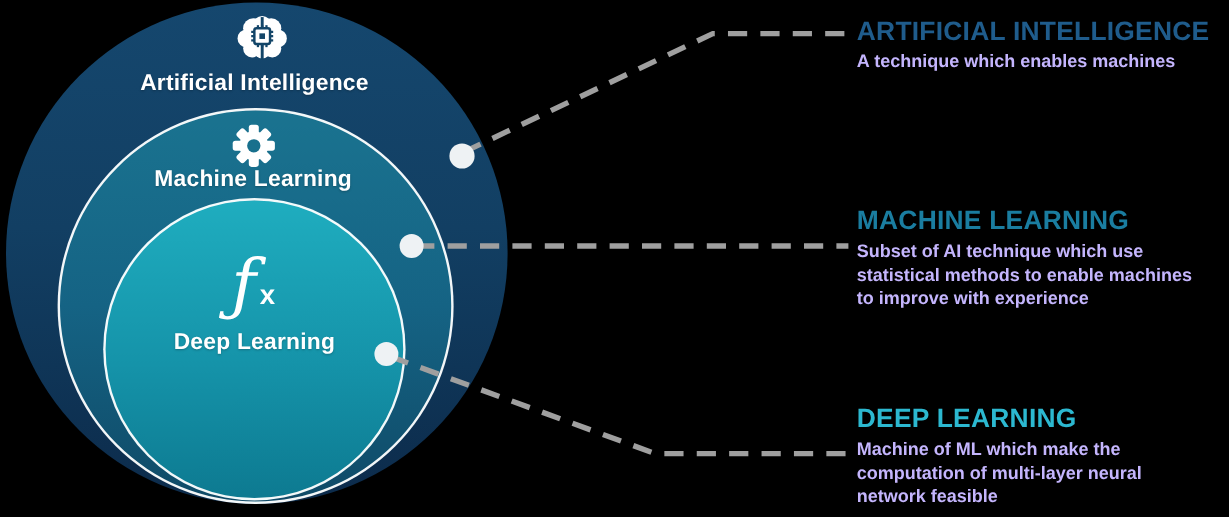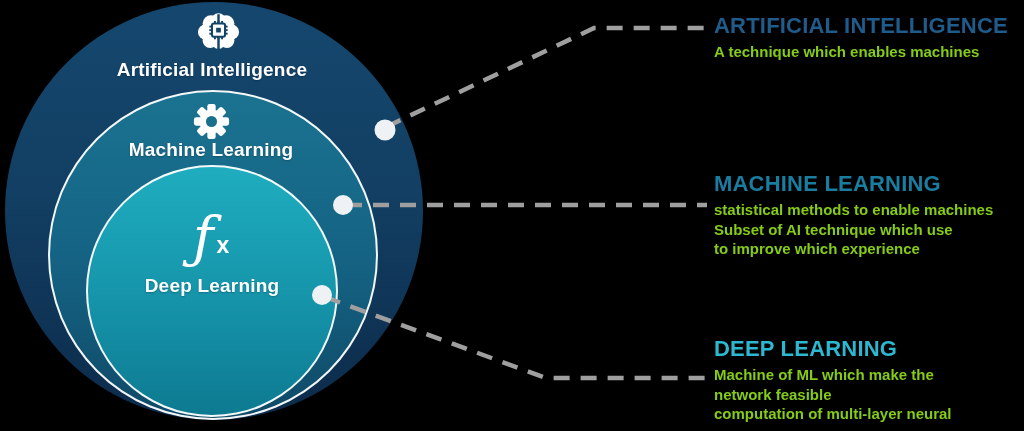--- a/index.html
+++ b/index.html
@@ -48,21 +48,21 @@
   .annotation{position:absolute;left:714px;width:310px;}
   .ann-1{top:14px;}
   .ann-2{top:172px;}
   .ann-3{top:337px;}
   .annotation h3{
     margin:0 0 4px 0;font-size:22px;line-height:24px;font-weight:700;
     letter-spacing:.2px;white-space:nowrap;
   }
   .annotation .desc span{
     display:block;white-space:nowrap;
-    color:#84cc16;font-size:15px;line-height:19.5px;font-weight:700;
+    color:#c4b5fd;font-size:15px;line-height:19.5px;font-weight:700;
   }
 </style>
 </head>
 <body>
 
 <div class="canvas">
 
   <div class="ring outer"></div>
   <div class="ring middle"></div>
   <div class="ring inner"></div>
@@ -138,28 +138,28 @@
   <div class="annotation ann-1">
     <h3 style="color: rgb(31, 92, 140);">ARTIFICIAL INTELLIGENCE</h3>
     <div class="desc">
       <span>A technique which enables machines</span>
     </div>
   </div>
 
   <div class="annotation ann-2">
     <h3 style="color: rgb(26, 125, 160);">MACHINE LEARNING</h3>
     <div class="desc">
+      <span>Subset of AI technique which use</span>
       <span>statistical methods to enable machines</span>
-      <span>Subset of AI technique which use</span>
-      <span>to improve which experience</span>
+      <span>to improve with experience</span>
     </div>
   </div>
 
   <div class="annotation ann-3">
     <h3 style="color: rgb(44, 184, 208);">DEEP LEARNING</h3>
     <div class="desc">
       <span>Machine of ML which make the</span>
+      <span>computation of multi-layer neural</span>
       <span>network feasible</span>
-      <span>computation of multi-layer neural</span>
     </div>
   </div>
 
 </div>
 
 </body></html>

